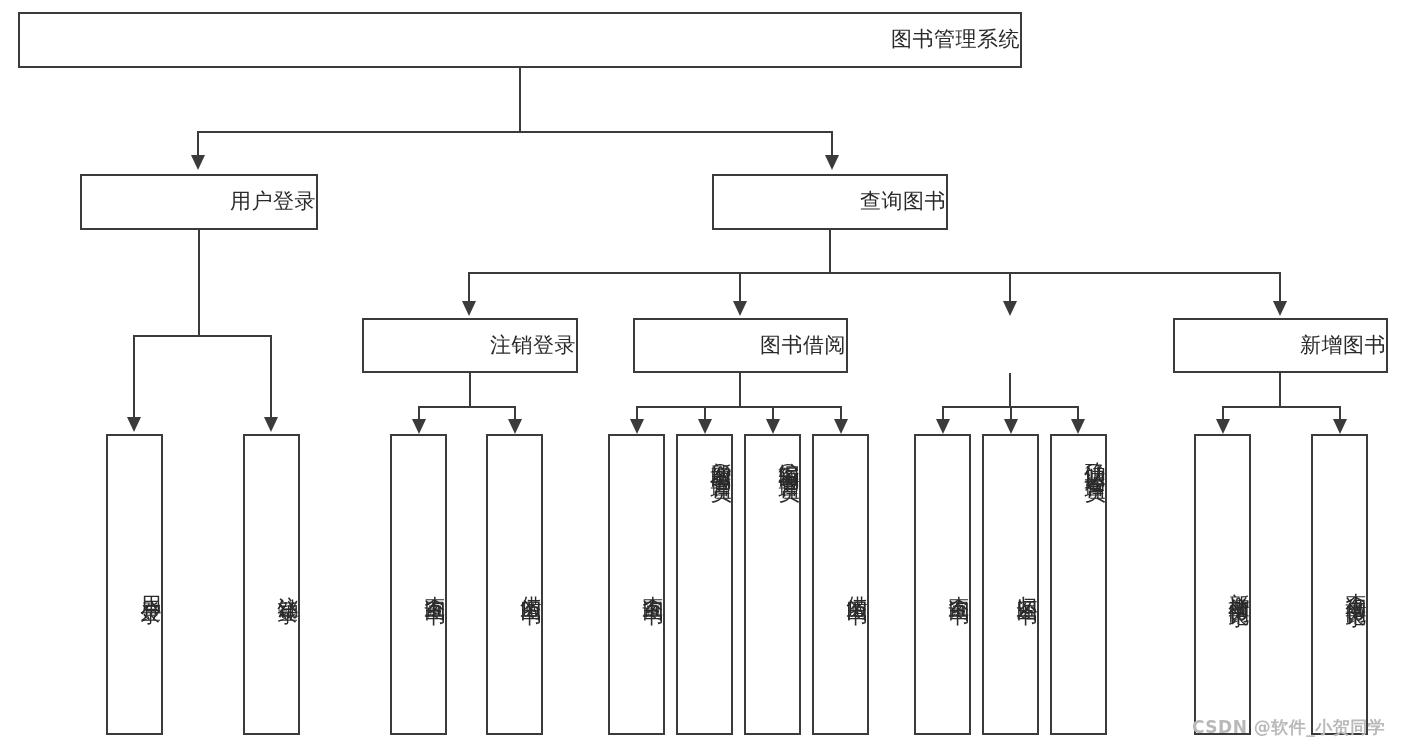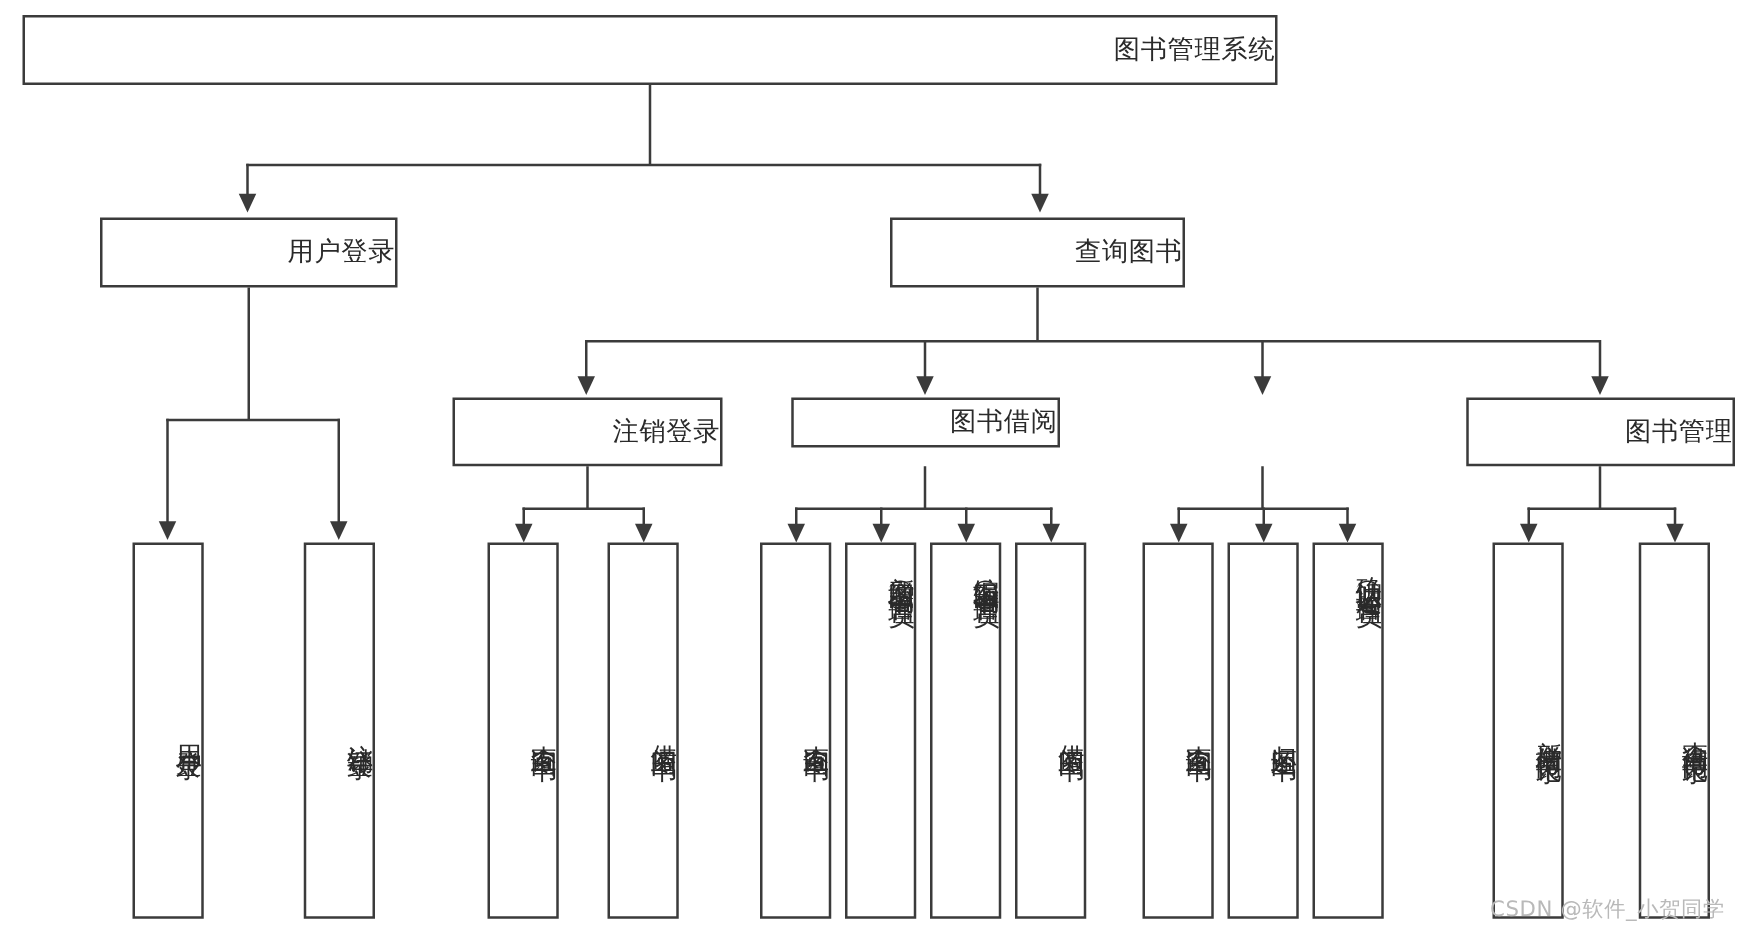--- a/index.html
+++ b/index.html
@@ -126,27 +126,27 @@
   <div class="vline" style="left:1009px; top:272px; width:2px; height:31px;"></div>
   <div class="arrow" style="left:1003px; top:301px;"></div>
 
   <div class="vline" style="left:1279px; top:272px; width:2px; height:31px;"></div>
   <div class="arrow" style="left:1273px; top:301px;"></div>
 
   <div class="node h" style="left:362px; top:318px; width:216px; height:55px;">
     <span class="label">注销登录</span>
   </div>
 
-  <div class="node h" style="left:633px; top:318px; width:215px; height:40px;">
+  <div class="node h" style="left:633px; top:318px; width:215px; height:55px;">
     <span class="label">图书借阅</span>
   </div>
 
 
   <div class="node h" style="left:1173px; top:318px; width:215px; height:55px;">
-    <span class="label">图书管理</span>
+    <span class="label">新增图书</span>
   </div>
 
   <div class="vline" style="left:469px; top:373px; width:2px; height:34px;"></div>
   <div class="hline" style="left:418px; top:406px; width:98px; height:2px;"></div>
   <div class="vline" style="left:418px; top:406px; width:2px; height:15px;"></div>
   <div class="arrow" style="left:412px; top:419px;"></div>
   <div class="vline" style="left:514px; top:406px; width:2px; height:15px;"></div>
   <div class="arrow" style="left:508px; top:419px;"></div>
 
   <div class="vline" style="left:739px; top:373px; width:2px; height:34px;"></div>
@@ -213,15 +213,15 @@
     <span class="label">确认归还（管理员）</span>
   </div>
 
   <div class="node v ctr" style="left:1194px; top:434px; width:57px; height:301px;">
     <span class="label">新增借阅记录</span>
   </div>
   <div class="node v ctr" style="left:1311px; top:434px; width:57px; height:301px;">
     <span class="label">查询借阅记录</span>
   </div>
 
-  <div class="watermark" style="left:1192px; top:716px;">CSDN @软件_小贺同学</div>
+  <div class="watermark" style="left:1192px; top:716px;font-weight:bold;">CSDN @软件_小贺同学</div>
 
 </div>
 
 </body></html>

